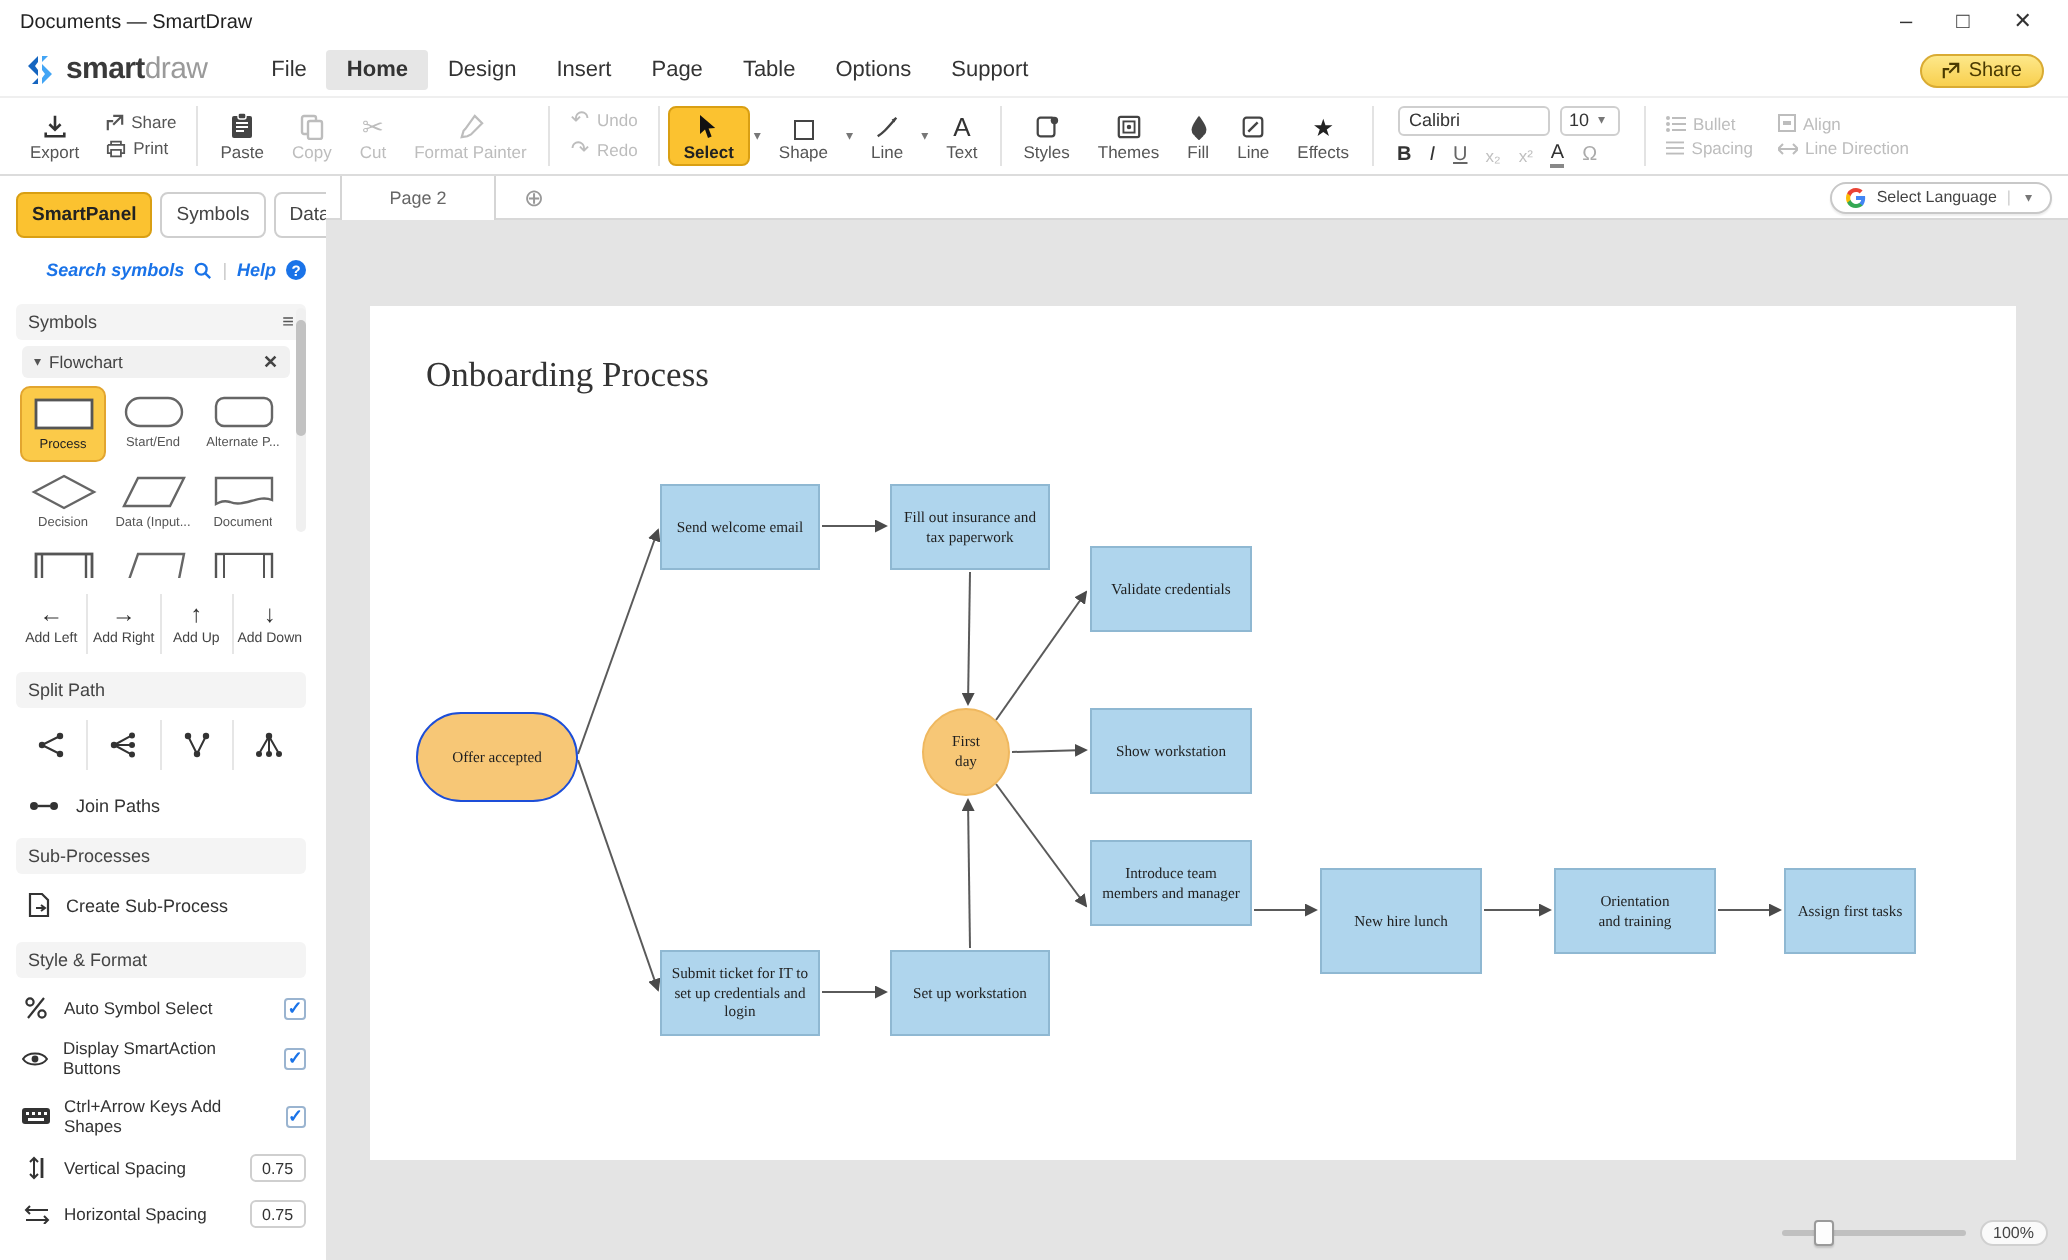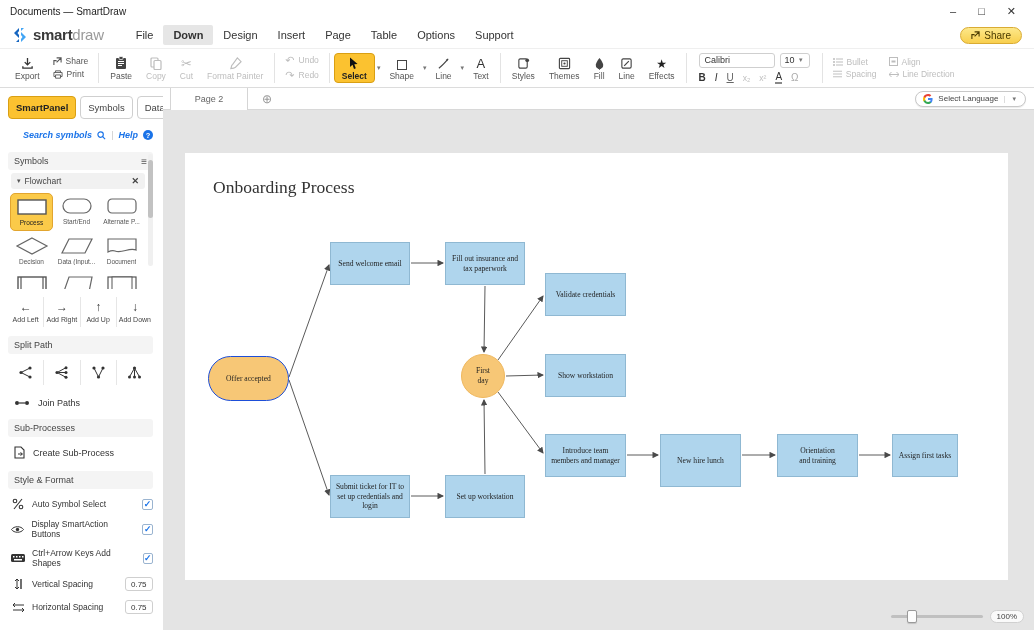--- a/index.html
+++ b/index.html
@@ -133,21 +133,21 @@
   <span class="logo">
     <svg class="mini" width="16" height="16" viewBox="0 0 16 16">
       <path d="M7 1 L2 6 L7 11 V8 L5.5 6 L7 4 Z" fill="#1565c0"></path>
       <path d="M9 5 L14 10 L9 15 V12 L10.5 10 L9 8 Z" fill="#42a5f5"></path>
       <path d="M7 12 L4 15 h3 Z" fill="#1565c0"></path>
         <path d="M9 4 L12 1 H9 Z" fill="#42a5f5"></path>
     </svg>
     <span><span class="lg-bold">smart</span><span class="lg-light">draw</span></span>
   </span>
   <span class="menuitem">File</span>
-  <span class="menuitem active">Down</span>
+  <span class="menuitem active">Home</span>
   <span class="menuitem">Design</span>
   <span class="menuitem">Insert</span>
   <span class="menuitem">Page</span>
   <span class="menuitem">Table</span>
   <span class="menuitem">Options</span>
   <span class="menuitem">Support</span>
   <span id="menu-share">
     <svg class="mini" width="9" height="9" viewBox="0 0 10 10">
         <path d="M1 9 V4 H4 M4 1 H9 V6 M9 1 L4 6" stroke="#4a3a00" fill="none" stroke-width="1.2"></path>
       </svg>
@@ -628,21 +628,21 @@
       <div id="dtitle">Onboarding Process</div>
 
       <div class="node oval" style="left:23px;top:203px;width:81px;height:45px;">Offer accepted</div>
       <div class="node" style="left:145px;top:89px;width:80px;height:43px;">Send welcome email</div>
       <div class="node" style="left:260px;top:89px;width:80px;height:43px;">Fill out insurance and
 tax paperwork</div>
       <div class="node" style="left:360px;top:120px;width:81px;height:43px;">Validate credentials</div>
       <div class="node" style="left:360px;top:201px;width:81px;height:43px;">Show workstation</div>
       <div class="node circle" style="left:276px;top:201px;width:44px;height:44px;">First
 day</div>
-      <div class="node" style="left:360px;top:281px;width:81px;height:43px;">Introduce team
+      <div class="node" style="left:360px;top:267px;width:81px;height:43px;">Introduce team
 members and manager</div>
       <div class="node" style="left:475px;top:281px;width:81px;height:53px;">New hire lunch</div>
       <div class="node" style="left:592px;top:281px;width:81px;height:43px;">Orientation
 and training</div>
       <div class="node" style="left:707px;top:281px;width:66px;height:43px;">Assign first tasks</div>
       <div class="node" style="left:145px;top:322px;width:80px;height:43px;">Submit ticket for IT to
 set up credentials and
 login</div>
       <div class="node" style="left:260px;top:322px;width:80px;height:43px;">Set up workstation</div>
     </div>

